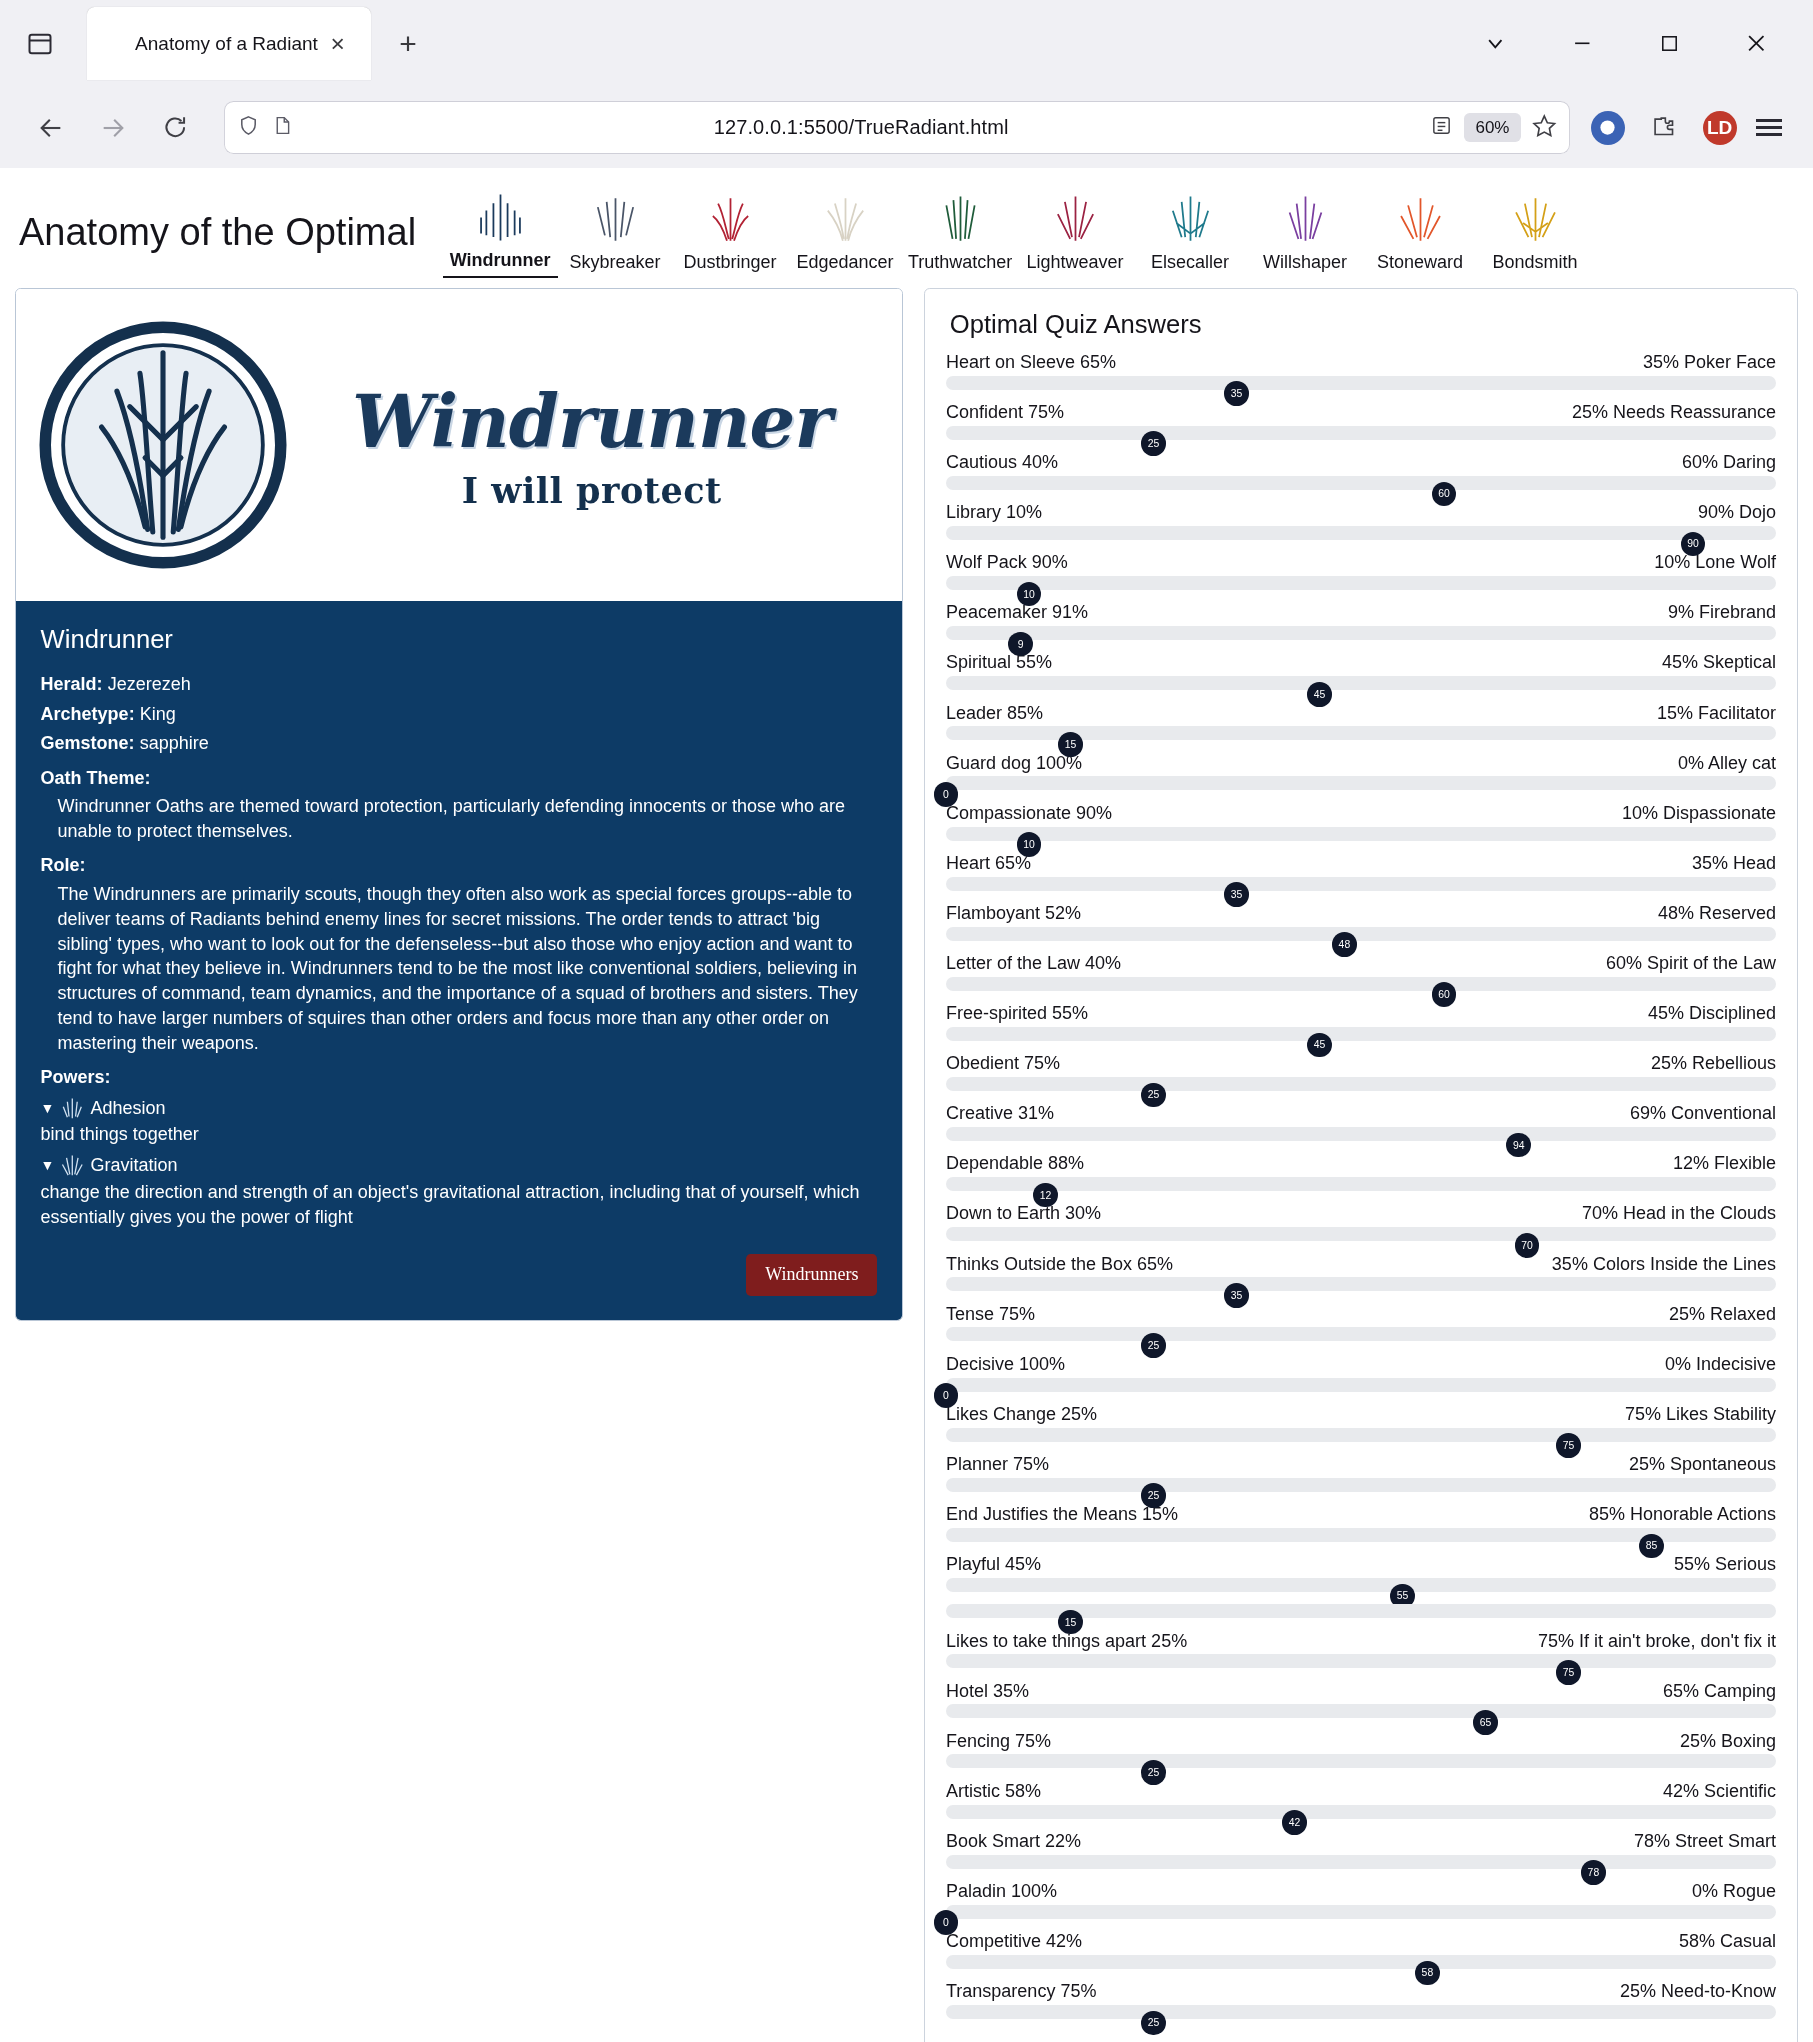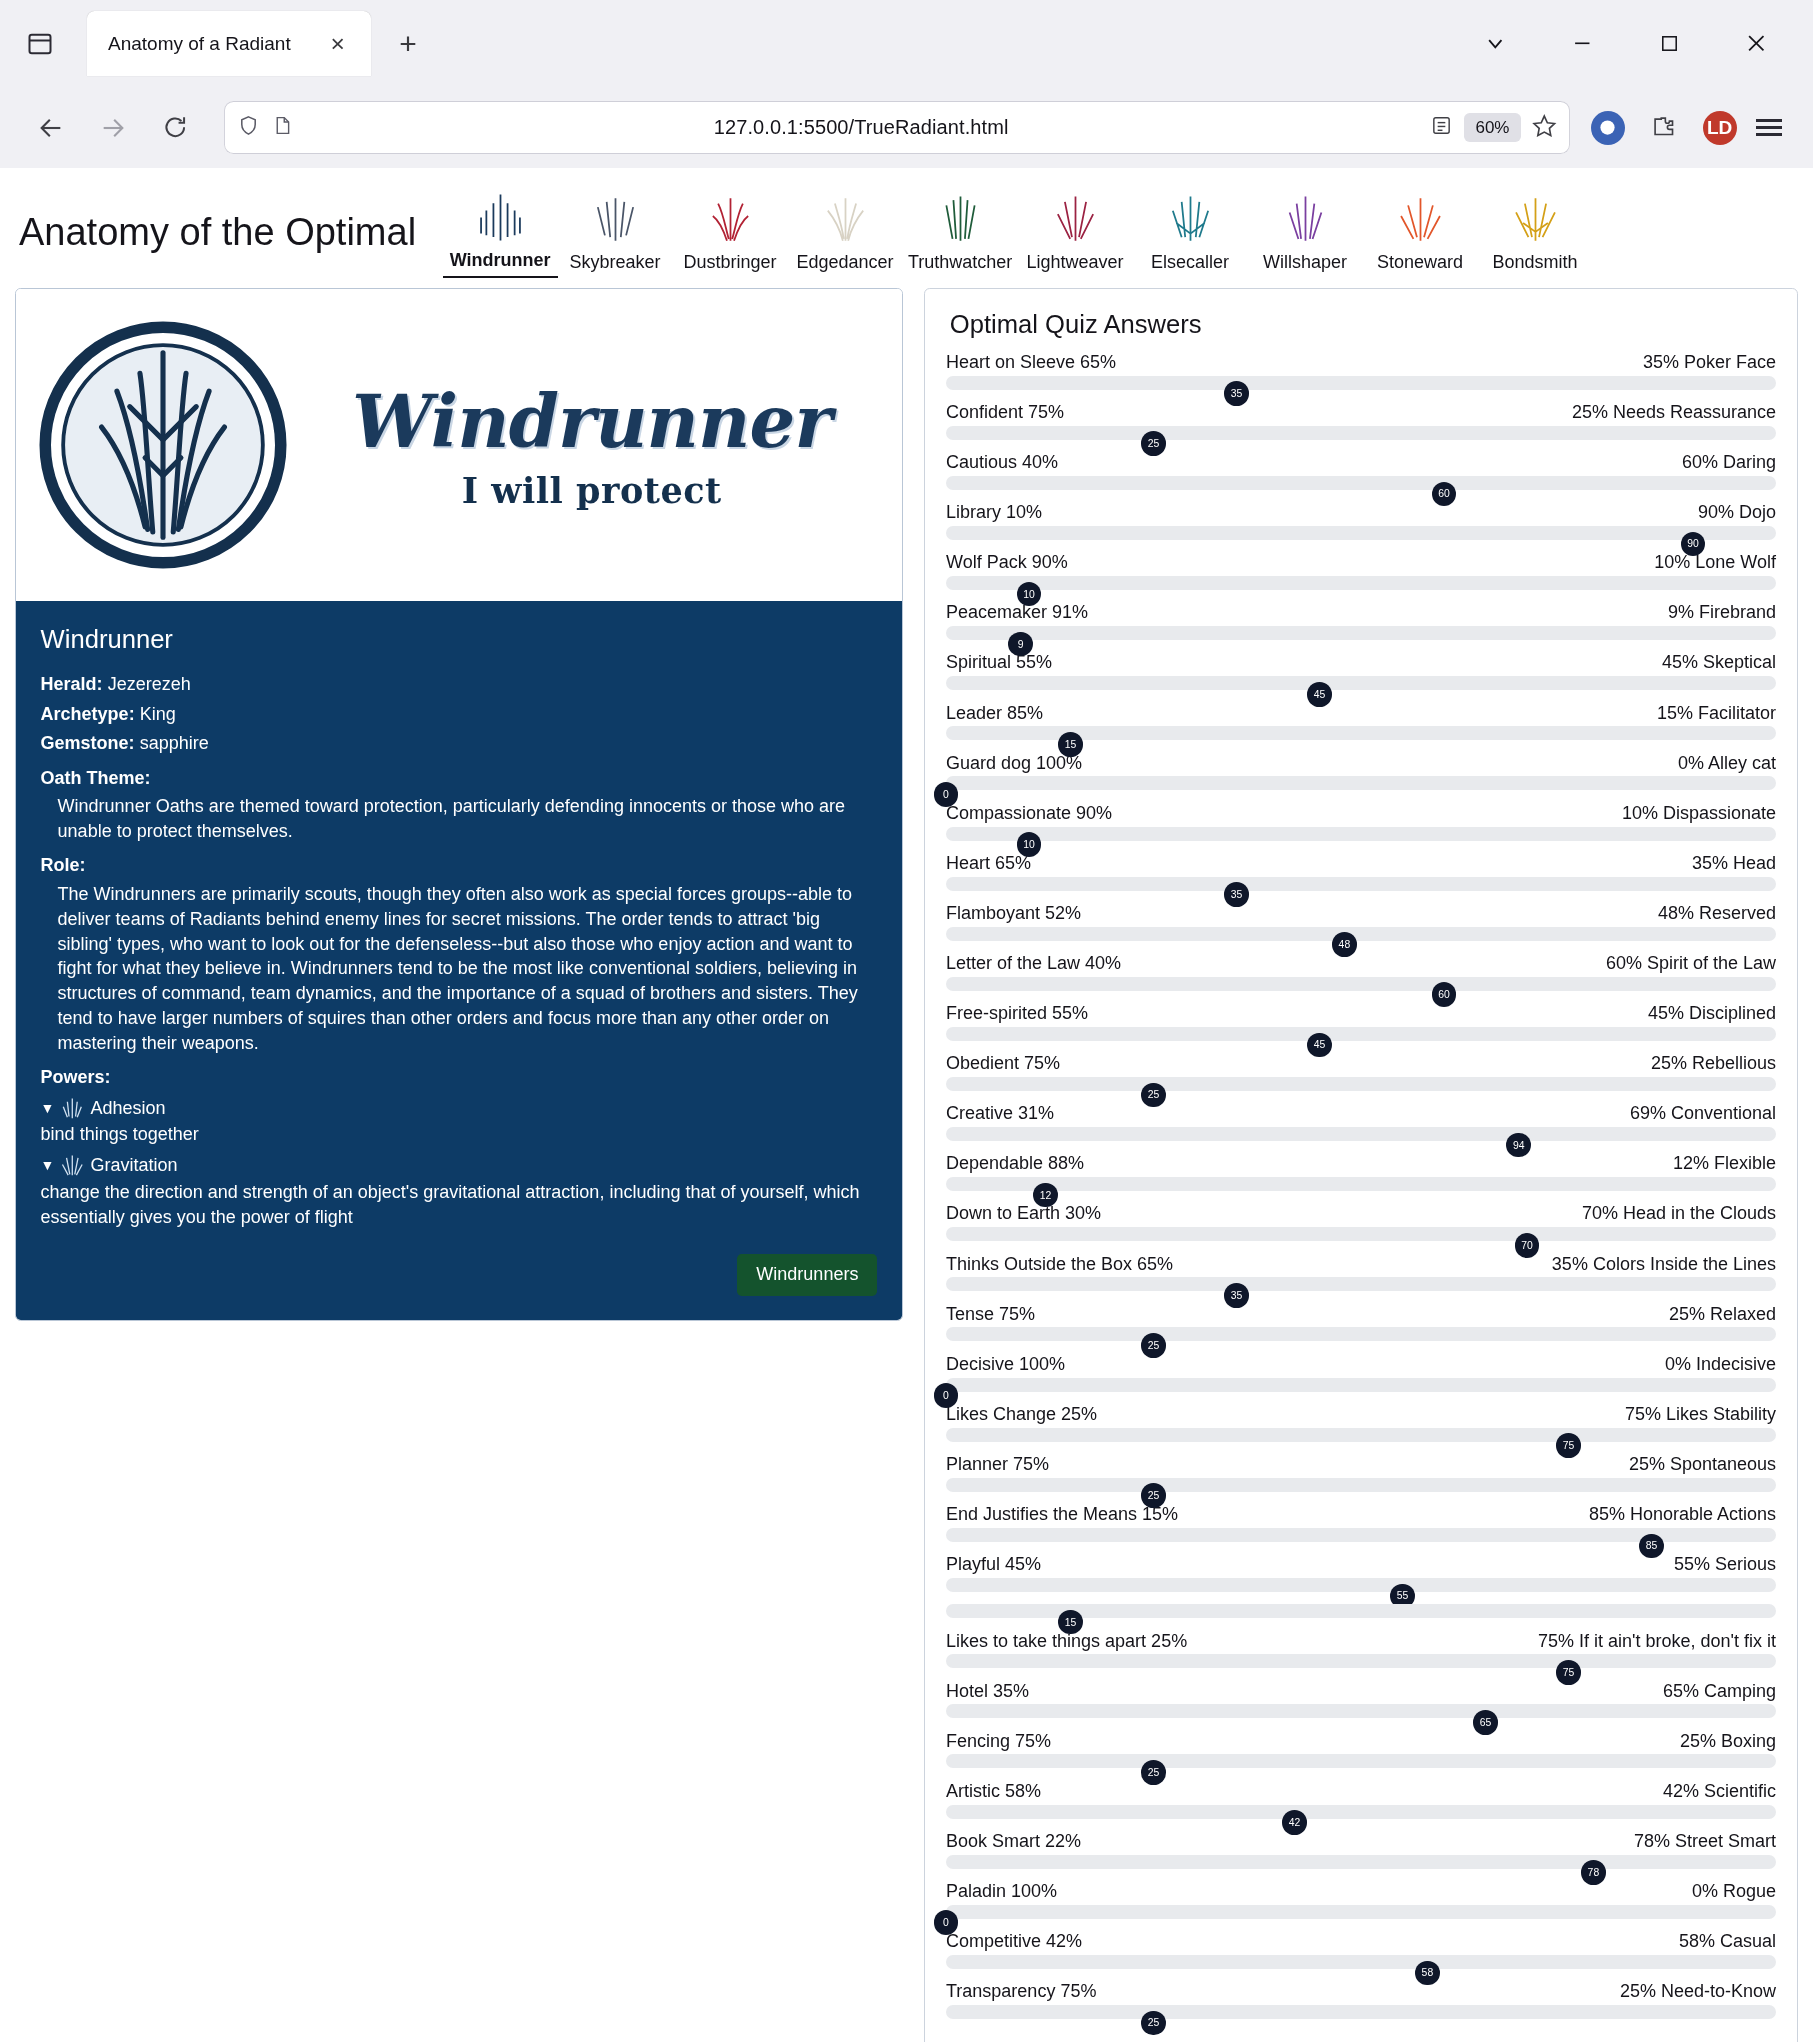--- a/index.html
+++ b/index.html
@@ -24,27 +24,28 @@
     gap: 3.8px;
   }
   .tab-list-btn {
     width: 53px; height: 53px;
     display: flex; align-items: center; justify-content: center;
     border-radius: 5.7px;
     margin-right: 17px;
   }
   .tab {
     display: flex; align-items: center;
-    height: 65px;
+    height: 73px;
     min-width: 284px;
     background: #ffffff;
     border-radius: 7.6px 7.6px 0 0;
     padding: 0 13.2px 0 21px;
     box-shadow: 0 0 0.9px rgba(0,0,0,.3);
     position: relative;
+    text-align: right;
   }
   .tab-title {
     flex: 1;
     font-size: 19px;
     color: #15141a;
     white-space: nowrap;
     overflow: hidden;
     text-overflow: ellipsis;
   }
   .tab-close, .newtab {
@@ -222,27 +223,27 @@
   .kv { margin: 0 0 4.7px 0; }
   .kv b { font-weight: bold; }
   .section-label { font-weight: bold; margin-top: 9.5px; }
   .indent { margin: 3.8px 0 5.7px 17px; }
   .power-row { display: flex; align-items: center; gap: 5.7px; margin-top: 5.7px; }
   .caret { font-size: 14px; }
   .power-icon { width: 24.6px; height: 24.6px; }
   .power-desc { margin: 1.9px 0 0 0; }
   .btn-row { display: flex; justify-content: flex-end; margin-top: 24.6px; }
   .pill-btn {
-    background: #14532d;
+    background: #7f1d1d;
     color: #ffffff;
     border: none;
     border-radius: 4.7px;
     padding: 10.4px 19px;
     font-size: 18px;
-    font-family: Liberation Sans, sans-serif;
+    font-family: Liberation Serif, serif;
   }
 
   
   .quiz-card {
     border: 0.9px solid #ccd3dd;
     border-radius: 5.7px;
     padding: 17px 21px 24.6px 21px;
     background: #ffffff;
   }
   .quiz-title {

